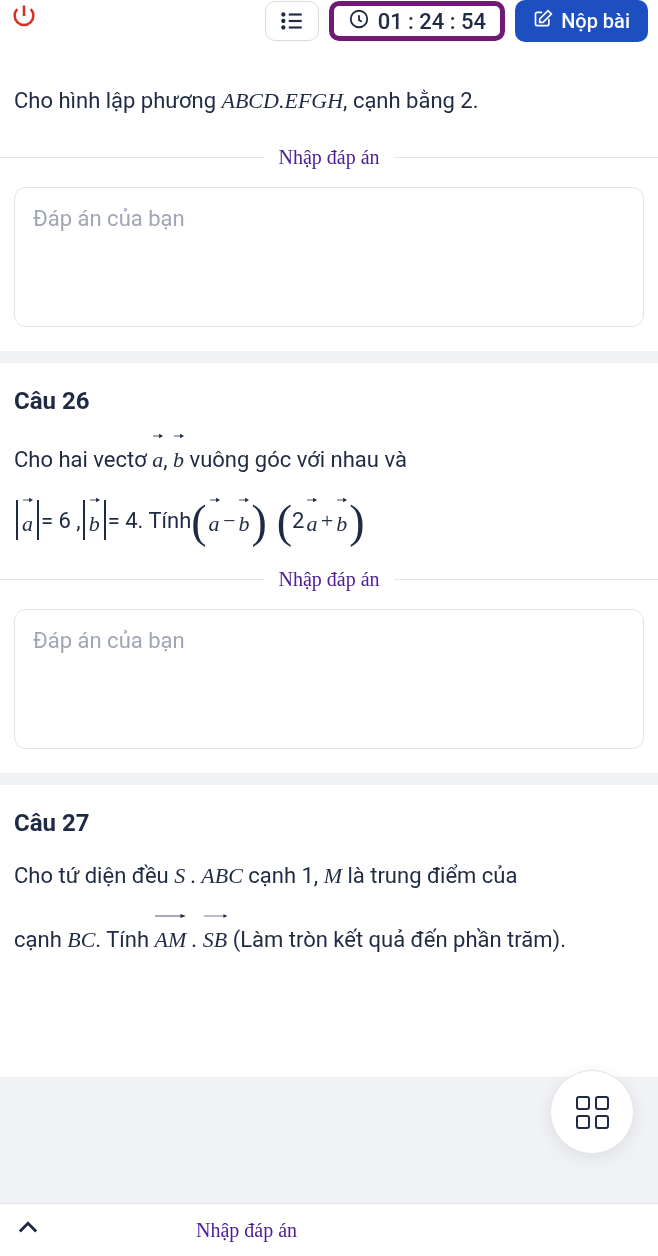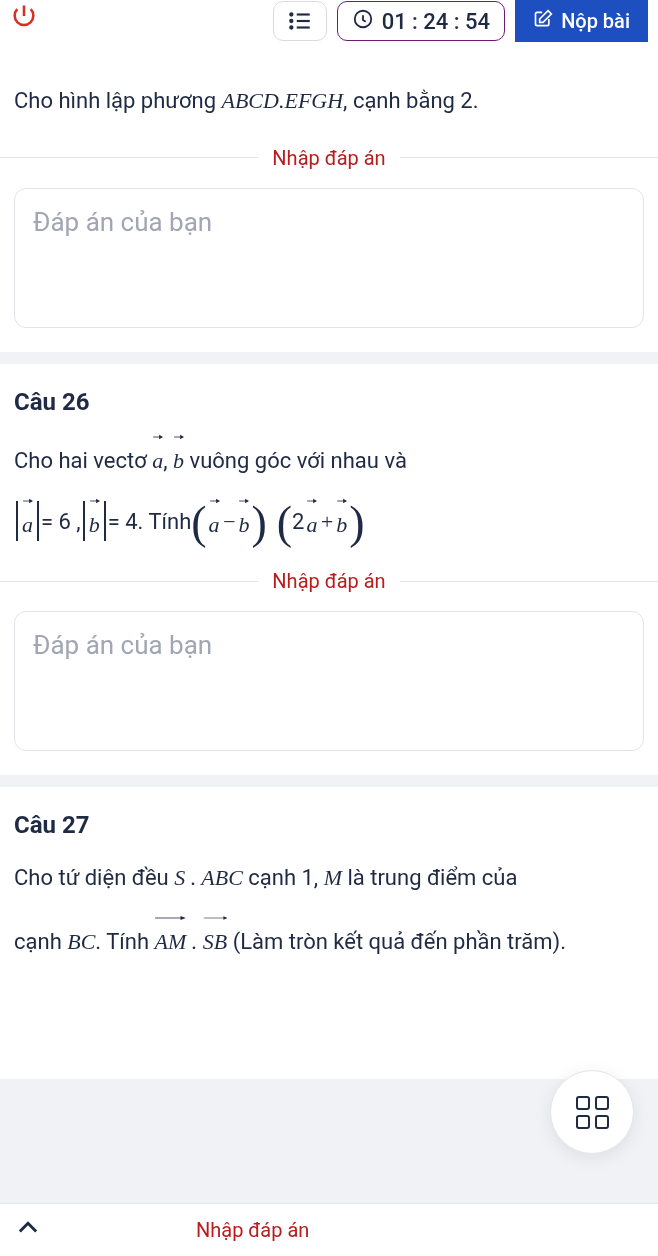--- a/index.html
+++ b/index.html
@@ -21,30 +21,30 @@
   }
   .power-icon { position:absolute; left:10px; top:2px; color:#d93025; }
   .list-btn {
     width: 54px; height: 40px;
     border: 1px solid #d8dbe2; border-radius: 10px;
     display:flex; align-items:center; justify-content:center;
     background:#fff;
   }
   .timer-box {
     height: 40px;
-    border: 1px solid #701a75; border-radius: 10px;
+    border: 5px solid #701a75; border-radius: 10px;
     display:flex; align-items:center; gap:8px;
     padding: 0 14px;
     font-size: 22px; font-weight: 500; color:#1f2a44;
     background:#fff;
   }
   .submit-btn {
     height: 42px;
     background:#1e4fc1; color:#fff;
-    border-radius:0;
+    border-radius:10px;
     display:flex; align-items:center; gap:8px;
     padding:0 18px; font-size:20px; font-weight:500;
   }
   .card {
     background:#fff;
     padding: 10px 14px 24px 14px;
     margin-bottom: 12px;
   }
   .q-title {
     font-weight:700; font-size:24px; color:#1f2a44;
@@ -57,25 +57,25 @@
   .vec-wrap { position:relative; display:inline-block; padding-top:6px; }
   .vec-wrap .arrow {
     position:absolute; top:-4px; left:0; right:0;
     height:14px;
   }
   .vec-wrap .arrow svg { width:100%; height:100%; display:block; }
   .divider-wrap {
     display:flex; align-items:center; margin: 24px -14px 18px -14px;
   }
   .divider-line { flex:1; height:1px; background:#e2e4ea; }
-  .divider-label { font-size:20px; color:#b91c1c; padding:0 14px; }
+  .divider-label { font-size:20px; color:#4c1d95; padding:0 14px;font-family:Liberation Serif, serif; }
   .answer-box {
     border:1px solid #e2e4ea; border-radius:12px;
     min-height:140px; padding:18px 18px;
-    font-size:26px; color:#a0a6b3;
+    font-size:22px; color:#a0a6b3;
   }
   .abs { display:inline-flex; align-items:center; }
   .abs .bar { width:2px; height:40px; background:#1f2a44; margin:0 2px; }
   .paren { display:inline-flex; align-items:center; }
   .bigparen { font-family: Georgia, serif; font-size:46px; line-height:1; position:relative; top:2px;}
   .fab {
     position:fixed; right:24px; bottom:102px;
     width:84px; height:84px; border-radius:50%;
     background:#fff; border:1px solid #e2e4ea;
     display:flex; align-items:center; justify-content:center;

